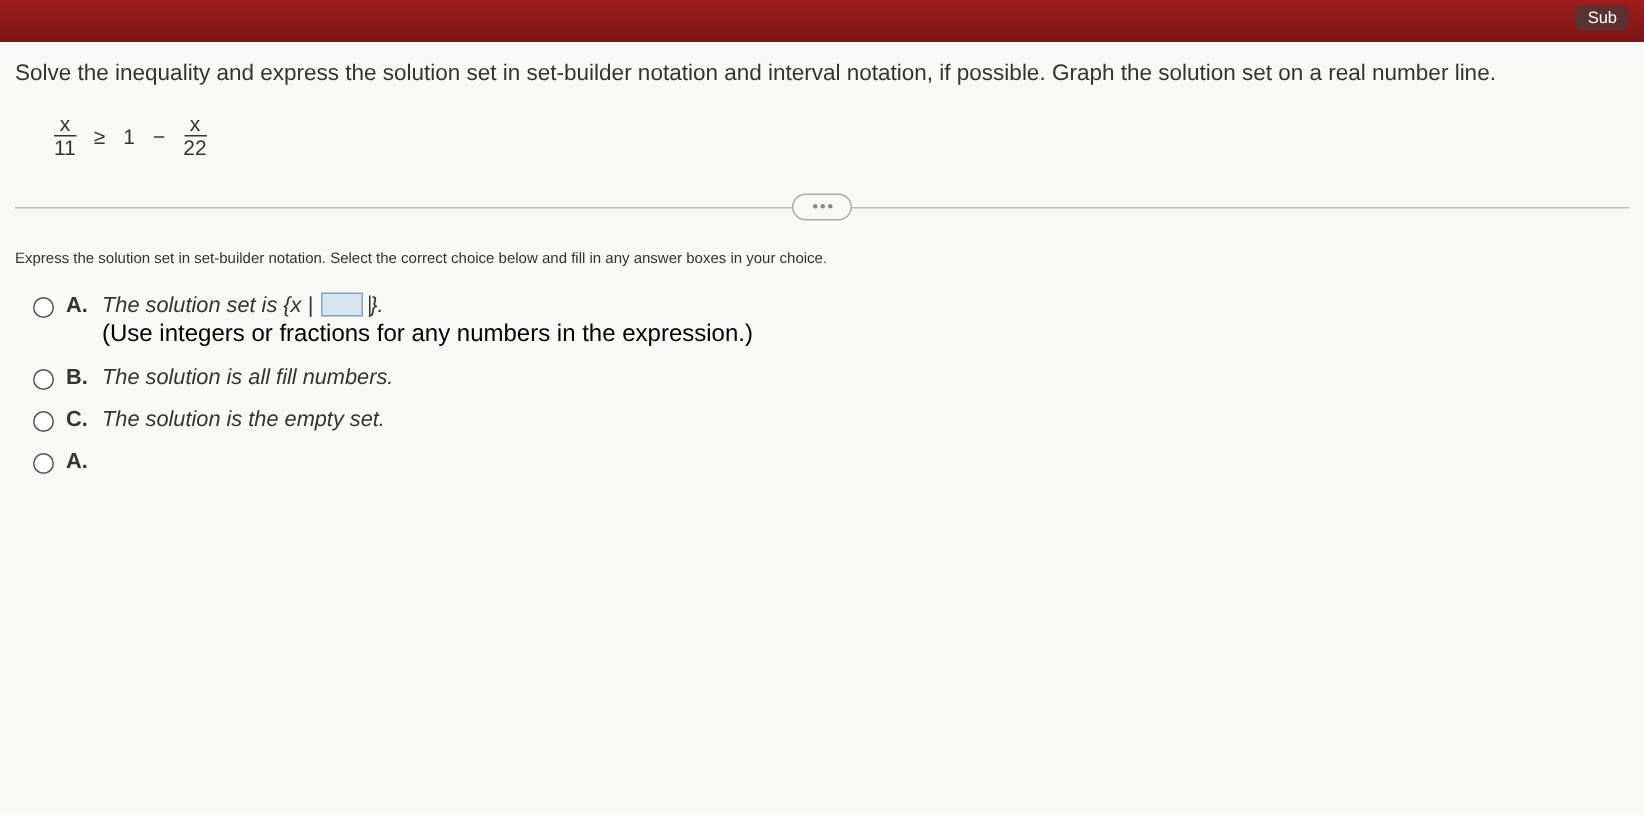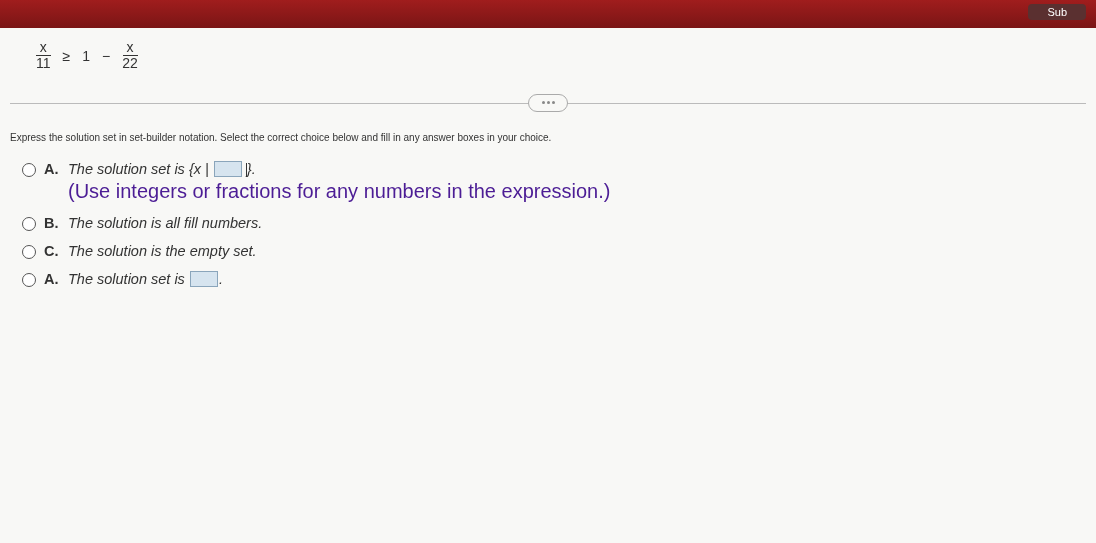--- a/index.html
+++ b/index.html
@@ -21,21 +21,21 @@
       height: 28px;
       width: 100%;
       position: relative;
     }
     .top-bar-btn {
       position: absolute;
       right: 10px;
       top: 4px;
       background: #5a3030;
       border-radius: 4px;
-      padding: 2px 19px;
+      padding: 2px 8px;
       color: #fff;
       font-size: 11px;
     }
     .content {
       padding: 12px 10px 10px 10px;
       background: #f8f8f6;
     }
     .instruction {
       font-size: 15px;
       color: #333;
@@ -133,22 +133,22 @@
     }
     .choice-body {
       flex: 1;
     }
     .choice-text {
       display: block;
       font-style: italic;
     }
     .choice-hint {
       display: block;
-      font-size: 20px;
-      color: #4c1d95;
+      font-size: 16px;
+      color: #000000;
       margin-top: 2px;
     }
     .input-box {
       display: inline-block;
       width: 28px;
       height: 16px;
       background: #d6e4ef;
       border: 1px solid #8aa5bb;
       vertical-align: middle;
       margin: 0 1px;
@@ -169,20 +169,21 @@
   </style>
 </head>
 <body>
 
 <div class="top-bar">
   <div class="top-bar-btn">Sub</div>
 </div>
 
 <div class="content">
 
+  <div class="instruction">Solve the inequality and express the solution set in set-builder notation and interval notation, if possible. Graph the solution set on a real number line.</div>
 
   <div class="equation">
     <span class="frac">
       <span class="num">x</span>
       <span class="den">11</span>
     </span>
     <span class="op">≥</span>
     <span class="op">1</span>
     <span class="op">−</span>
     <span class="frac">
@@ -233,21 +234,18 @@
 
   </div>
 
 
   <div class="choices">
 
     <div class="choice">
       <span class="radio"></span>
       <span class="choice-label">A.</span>
       <span class="choice-body">
-        <span class="choice-text">
-          <span>The solution set is </span><span class="input-box"></span><span>.</span>
-        </span>
       </span>
     </div>
 
   </div>
 
 </div>
 
 </body></html>

